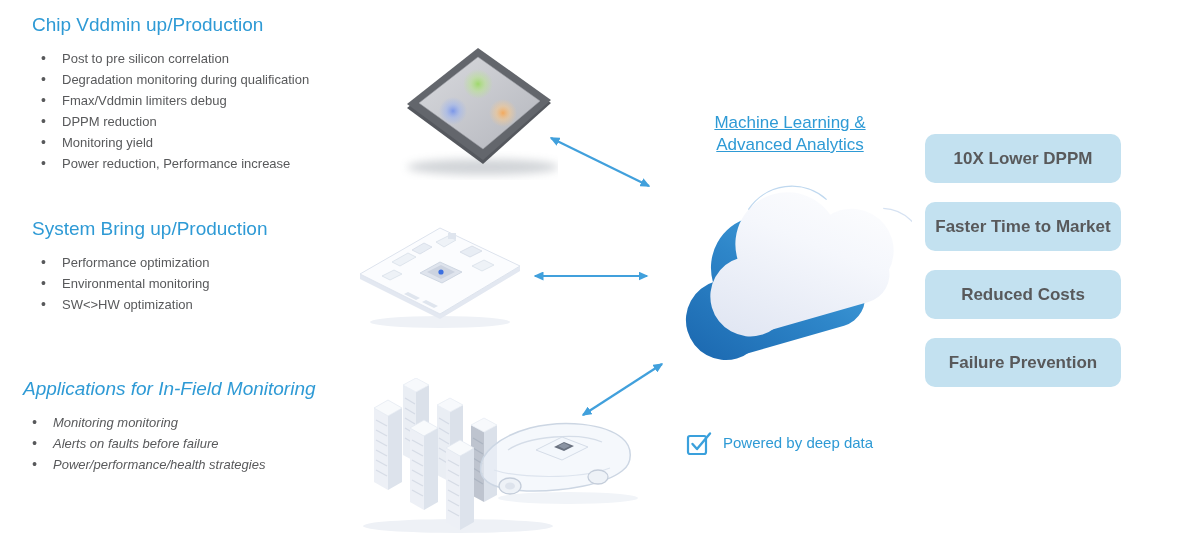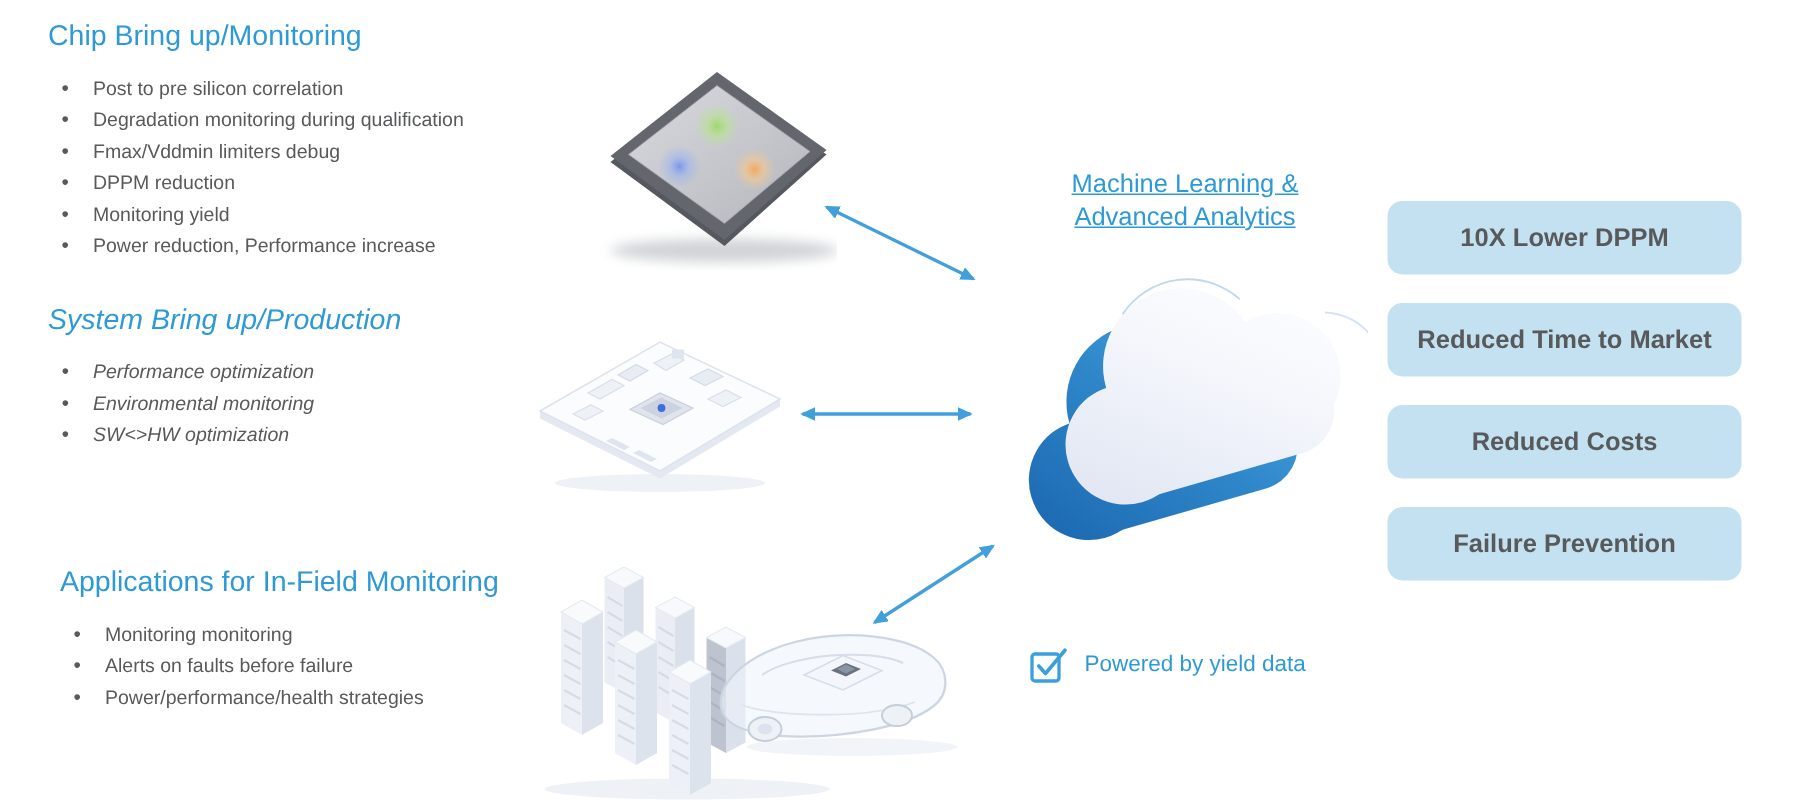--- a/index.html
+++ b/index.html
@@ -27,52 +27,52 @@
   }
   .cloud-label span{display:block;}
 
   
   .powered{left:686px;top:429px;display:flex;align-items:center;}
   .powered-label{color:#2e9ad5;font-size:15px;margin-left:10px;}
 
   
   .benefits{left:925px;top:134px;display:flex;flex-direction:column;gap:19px;}
   .benefit{
-    width:236px;height:49px;background:#c3e1f0;border-radius:10px;
+    width:196px;height:49px;background:#c3e1f0;border-radius:10px;
     display:flex;align-items:center;justify-content:center;
     color:#58595b;font-weight:700;font-size:17px;
   }
 
   svg{display:block;}
 </style>
 </head>
 <body>
 
 <div class="abs section" style="left:32px;top:14px;">
-  <h2 class="section-title">Chip Bring up/Monitoring</h2>
+  <h2 class="section-title">Chip Vddmin up/Production</h2>
   <ul class="bullets">
     <li>Post to pre silicon correlation</li>
     <li>Degradation monitoring during qualification</li>
     <li>Fmax/Vddmin limiters debug</li>
     <li>DPPM reduction</li>
     <li>Monitoring yield</li>
     <li>Power reduction, Performance increase</li>
   </ul>
 </div>
 
-<div class="abs section" style="left:32px;top:203px;font-style:italic;">
+<div class="abs section" style="left:32px;top:218px;">
   <h2 class="section-title">System Bring up/Production</h2>
   <ul class="bullets">
     <li>Performance optimization</li>
     <li>Environmental monitoring</li>
     <li>SW&lt;&gt;HW optimization</li>
   </ul>
 </div>
 
-<div class="abs section" style="left:40px;top:378px;">
+<div class="abs section" style="left:23px;top:378px;font-style:italic;">
   <h2 class="section-title">Applications for In-Field Monitoring</h2>
   <ul class="bullets">
     <li>Monitoring monitoring</li>
     <li>Alerts on faults before failure</li>
     <li>Power/performance/health strategies</li>
   </ul>
 </div>
 
 <svg class="abs" style="left:383px;top:40px;" width="175" height="140" viewBox="0 0 175 140">
   <defs>
@@ -237,21 +237,21 @@
   <line x1="551" y1="138" x2="649" y2="186" stroke="#41a0dc" stroke-width="2.2" marker-start="url(#ahStart)" marker-end="url(#ahEnd)"></line>
   <line x1="535" y1="276" x2="647" y2="276" stroke="#41a0dc" stroke-width="2.2" marker-start="url(#ahStart)" marker-end="url(#ahEnd)"></line>
   <line x1="583" y1="415" x2="662" y2="364" stroke="#41a0dc" stroke-width="2.2" marker-start="url(#ahStart)" marker-end="url(#ahEnd)"></line>
 </svg>
 
 <div class="abs powered">
   <svg width="27" height="27" viewBox="0 0 27 27">
     <rect x="2" y="7" width="18" height="18" rx="2" fill="none" stroke="#3aa0dc" stroke-width="2.2"></rect>
     <polyline points="6.5,15 11,20 24,4.5" fill="none" stroke="#3aa0dc" stroke-width="2.4" stroke-linecap="round" stroke-linejoin="round"></polyline>
   </svg>
-  <span class="powered-label">Powered by yield data</span>
+  <span class="powered-label">Powered by deep data</span>
 </div>
 
 <div class="abs benefits">
   <div class="benefit">10X Lower DPPM</div>
-  <div class="benefit">Reduced Time to Market</div>
+  <div class="benefit">Faster Time to Market</div>
   <div class="benefit">Reduced Costs</div>
   <div class="benefit">Failure Prevention</div>
 </div>
 
 </body></html>

